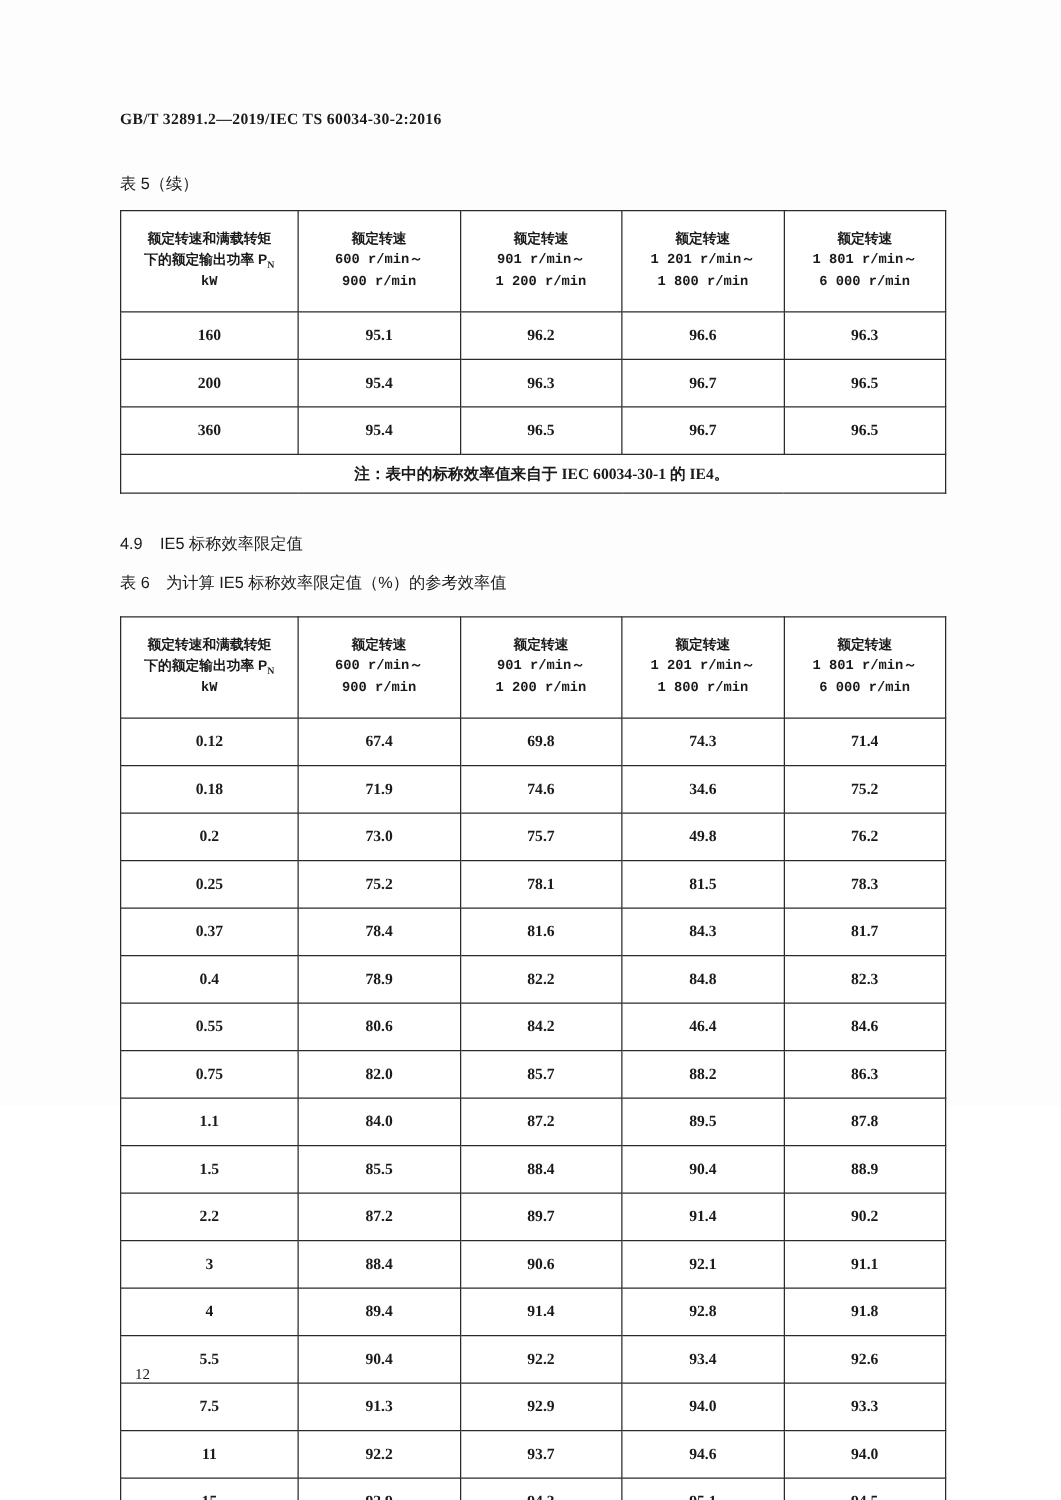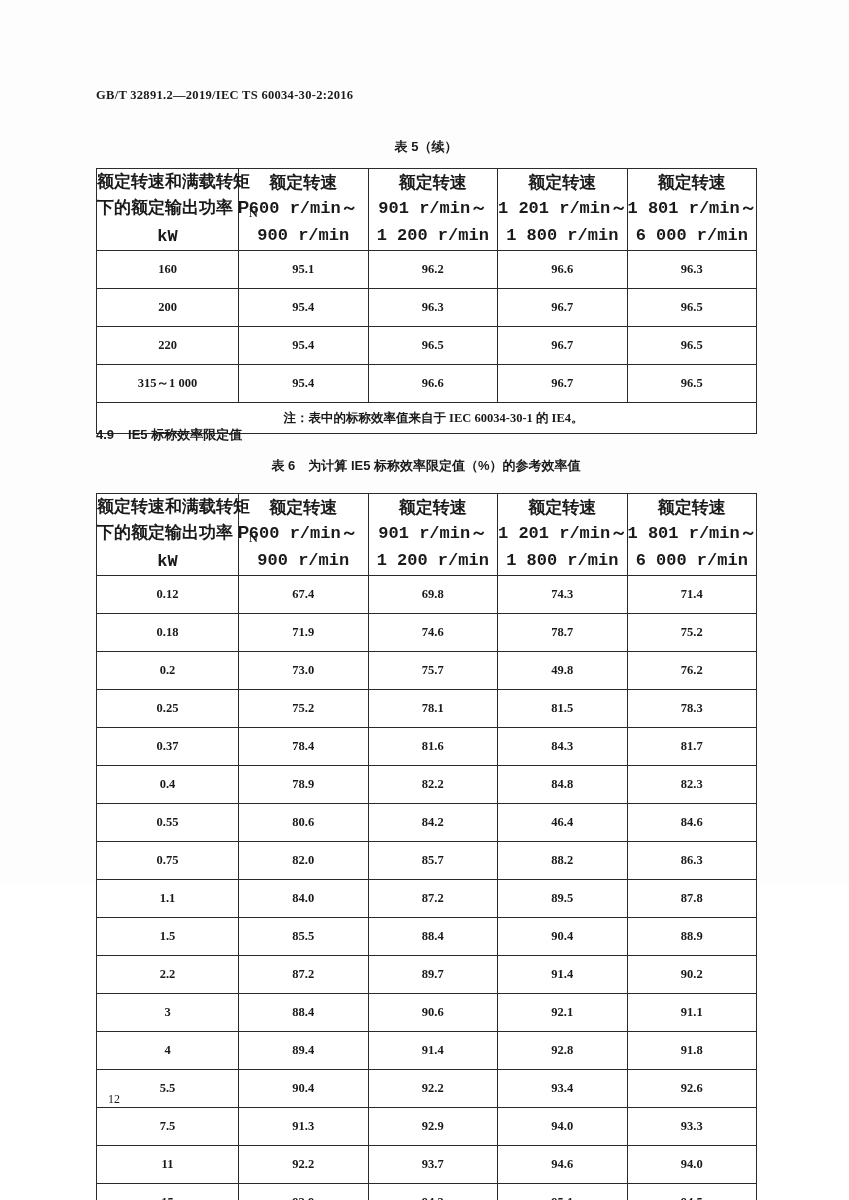--- a/index.html
+++ b/index.html
@@ -33,34 +33,33 @@
     font-size: 12.5px;
     letter-spacing: 0.3px;
     white-space: nowrap;
   }
 
   
   .table-caption {
     position: absolute;
     width: 660px;
     left: 96px;
-    text-align: center;
-    font-weight: bold;
+    font-weight: normal;
     font-size: 13px;
     font-family: "Liberation Sans", "DejaVu Sans", sans-serif;
   }
   #caption-t5 { top: 138px; }
   #caption-t6 { top: 457px; }
 
   
   .section-heading {
     position: absolute;
     left: 96px;
     top: 426px;
-    font-weight: bold;
+    font-weight: normal;
     font-size: 13px;
     font-family: "Liberation Sans", "DejaVu Sans", sans-serif;
     white-space: nowrap;
   }
   .section-heading .num { margin-right: 14px; }
 
   
   table.data-table {
     position: absolute;
     left: 96px;
@@ -79,21 +78,21 @@
     vertical-align: middle;
     font-size: 12px;
     font-weight: bold;
     padding: 0;
     font-family: "Liberation Serif", "DejaVu Serif", serif;
   }
   table.data-table thead th {
     height: 80px;
     line-height: 1.55;
     font-family: "Liberation Sans", "DejaVu Sans", sans-serif;
-    font-size: 17px;
+    font-size: 11px;
   }
   table.data-table thead th .hl {
     display: block;
     white-space: nowrap;
     font-family: Liberation Mono, monospace;
   }
   table.data-table thead th .cn {
     font-family: "Liberation Sans", "DejaVu Sans", sans-serif;
   }
   table.data-table tbody td {
@@ -186,30 +185,23 @@
         <td>96.3</td>
       </tr>
       <tr>
         <td>200</td>
         <td>95.4</td>
         <td>96.3</td>
         <td>96.7</td>
         <td>96.5</td>
       </tr>
       <tr>
-        <td>220</td>
+        <td>360</td>
         <td>95.4</td>
         <td>96.5</td>
-        <td>96.7</td>
-        <td>96.5</td>
-      </tr>
-      <tr>
-        <td>315～1 000</td>
-        <td>95.4</td>
-        <td>96.6</td>
         <td>96.7</td>
         <td>96.5</td>
       </tr>
       <tr class="note-row">
         <td colspan="5">注：表中的标称效率值来自于 IEC 60034-30-1 的 IE4。</td>
       </tr>
     </tbody>
   </table>
 
   <div class="section-heading">
@@ -260,21 +252,21 @@
         <td>0.12</td>
         <td>67.4</td>
         <td>69.8</td>
         <td>74.3</td>
         <td>71.4</td>
       </tr>
       <tr>
         <td>0.18</td>
         <td>71.9</td>
         <td>74.6</td>
-        <td>78.7</td>
+        <td>34.6</td>
         <td>75.2</td>
       </tr>
       <tr>
         <td>0.2</td>
         <td>73.0</td>
         <td>75.7</td>
         <td>49.8</td>
         <td>76.2</td>
       </tr>
       <tr>

